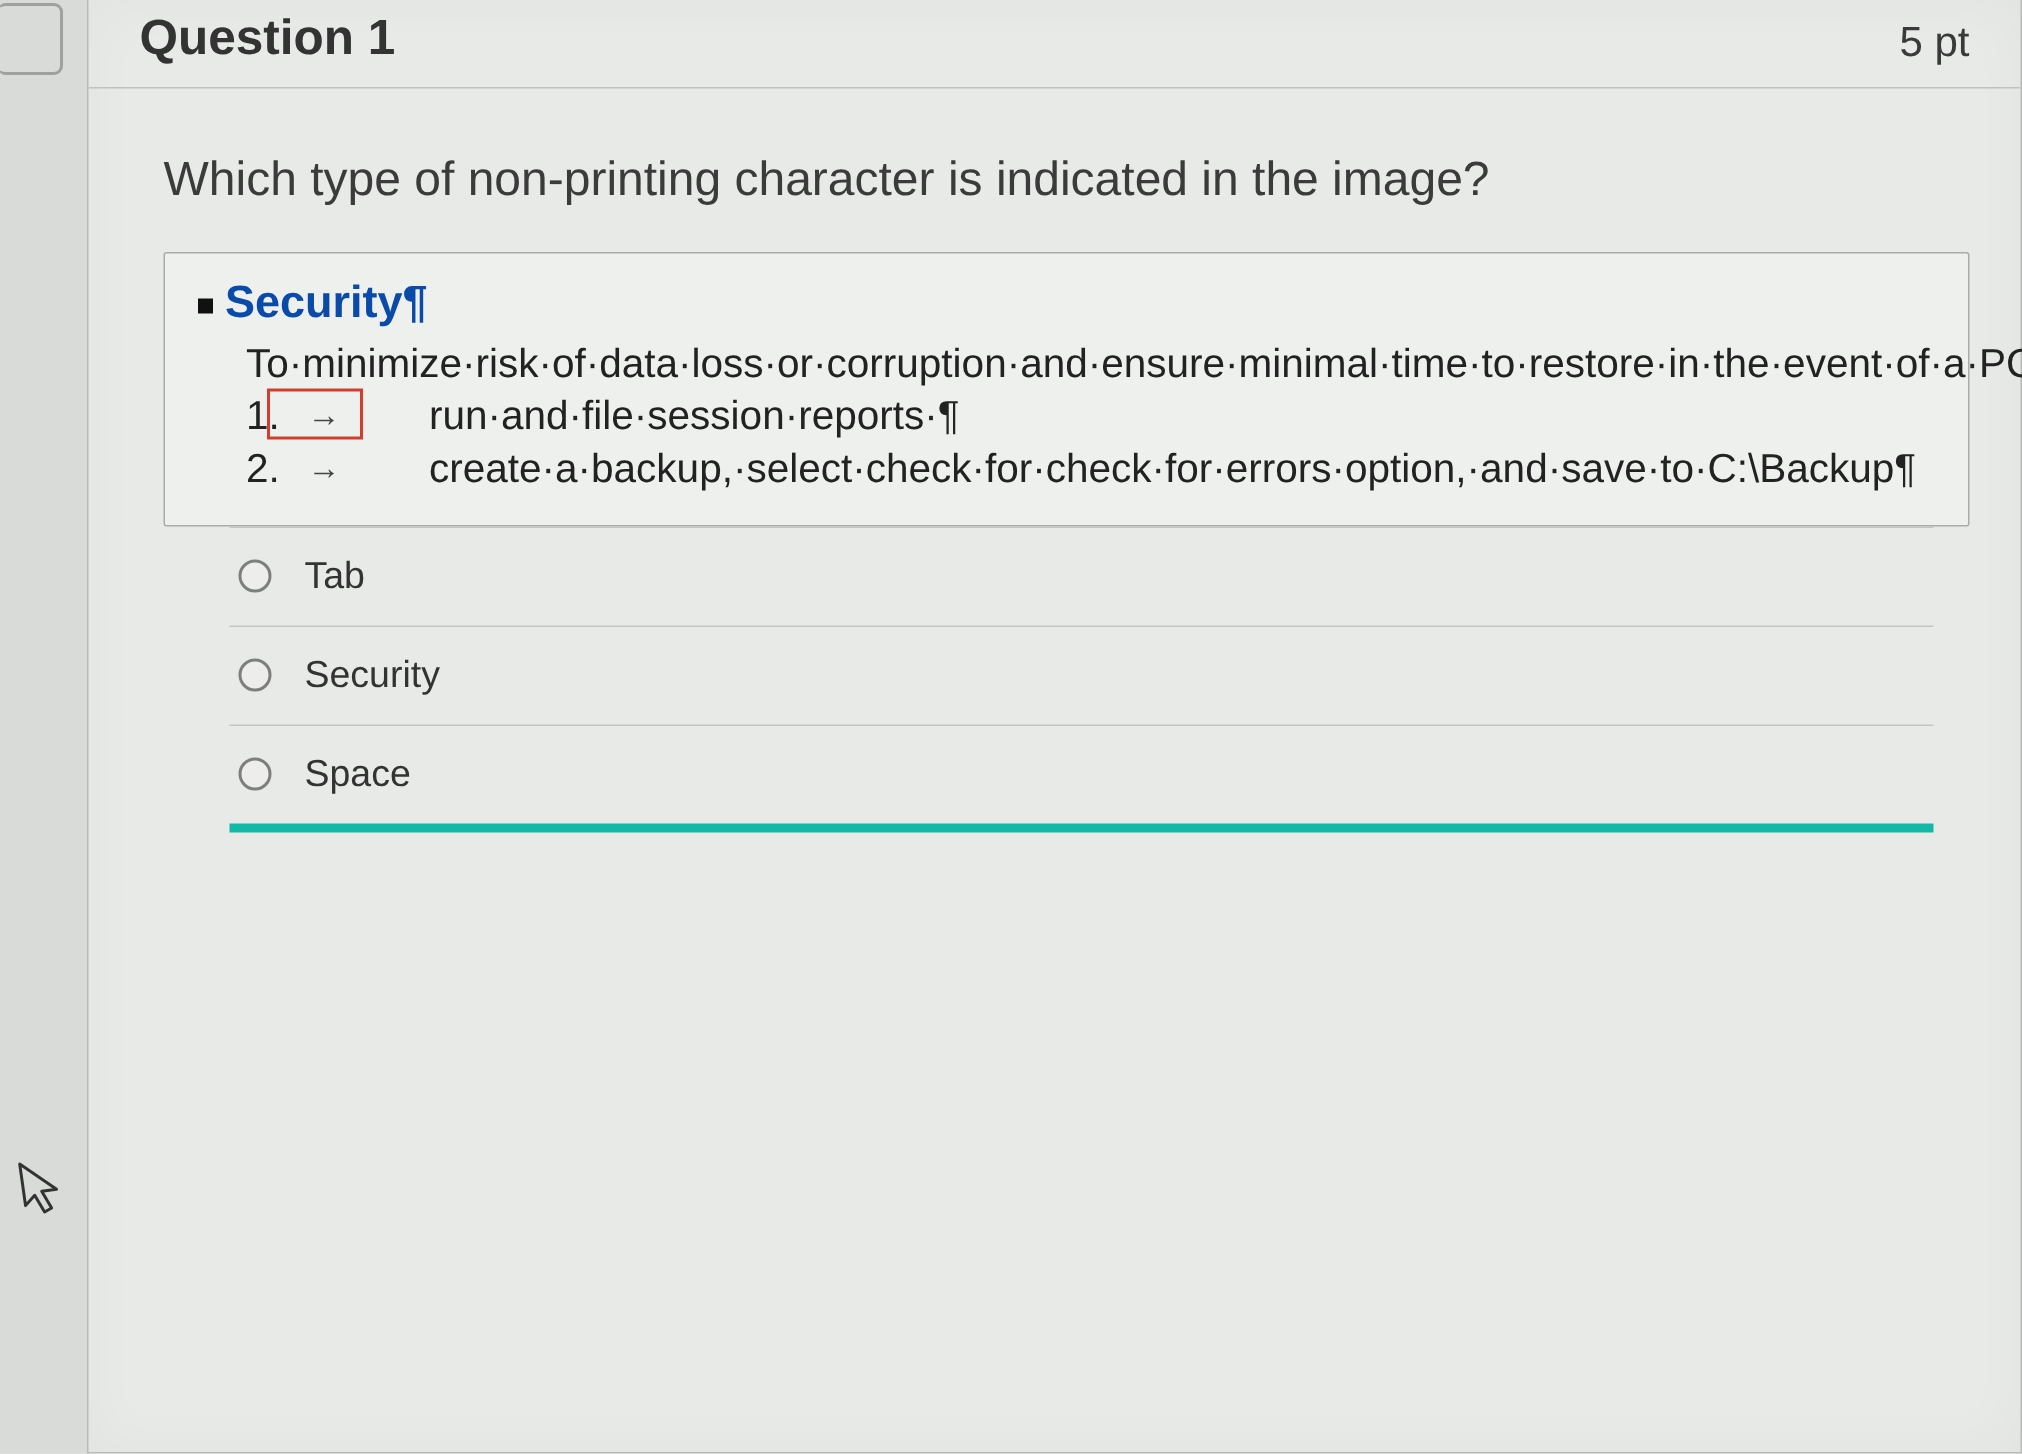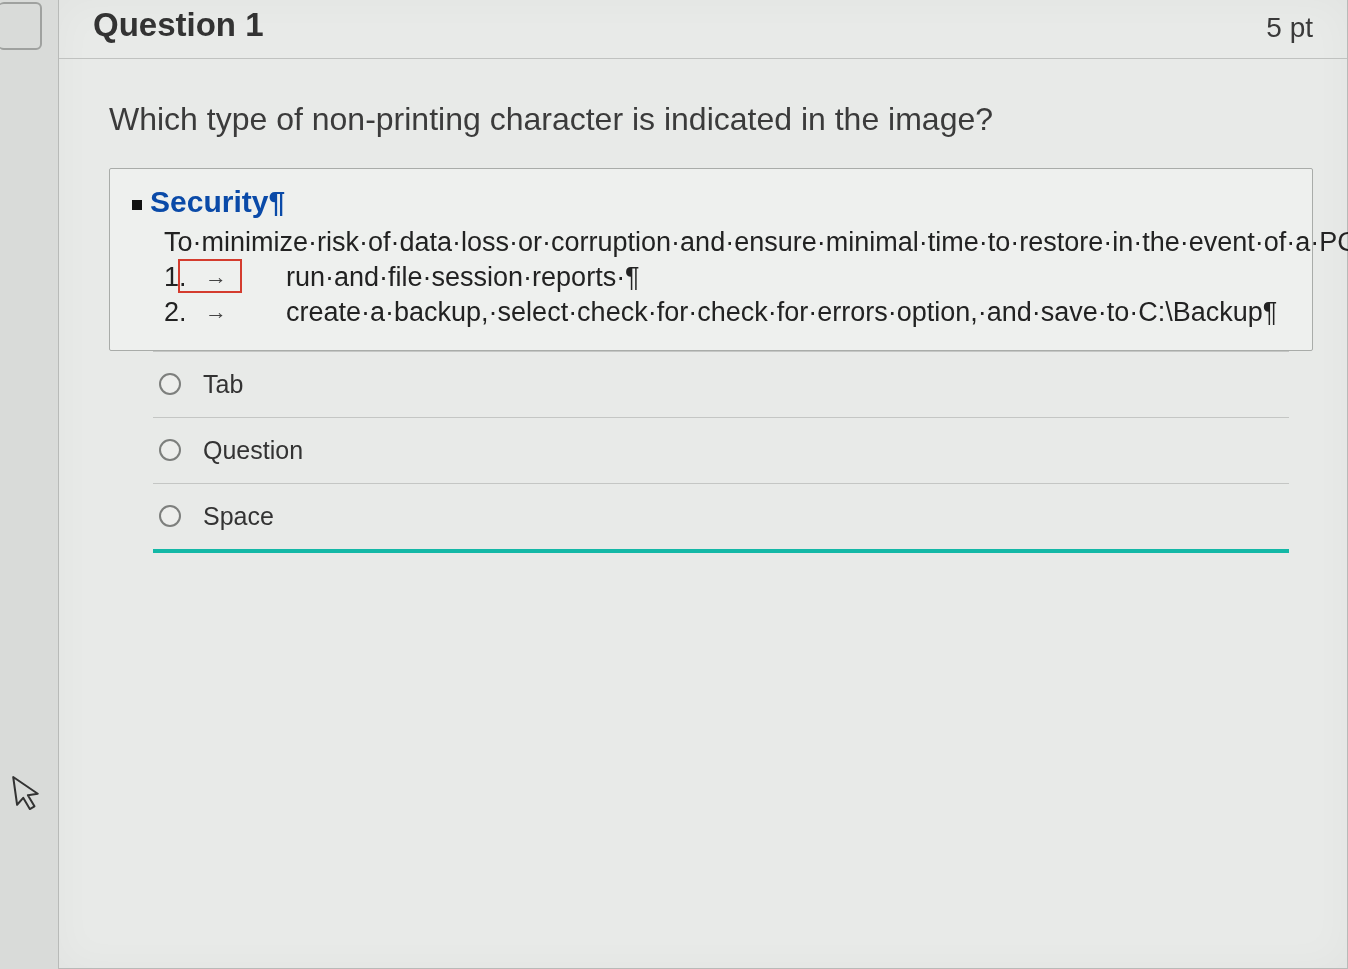--- a/index.html
+++ b/index.html
@@ -131,21 +131,21 @@
     display: flex;
     align-items: center;
     gap: 22px;
     padding: 18px 6px;
     border-top: 1px solid #c4c6c4;
     font-size: 25px;
     color: #333;
     cursor: pointer;
   }
   .answer-option:last-child {
-    border-bottom: 4px solid #14b8a6;
+    border-bottom: 6px solid #14b8a6;
     text-align: center;
   }
   .radio {
     width: 22px;
     height: 22px;
     border: 2px solid #7d7f7d;
     border-radius: 50%;
     flex: 0 0 22px;
     background: #edeeec;
   }
@@ -217,21 +217,21 @@
       <div class="answers">
 
         <label class="answer-option">
           <span class="radio"></span>
           <span>Tab</span>
         </label>
 
 
         <label class="answer-option">
           <span class="radio"></span>
-          <span>Question</span>
+          <span>Security</span>
         </label>
 
         <label class="answer-option">
           <span class="radio"></span>
           <span>Space</span>
         </label>
 
       </div>
 
     </div>

